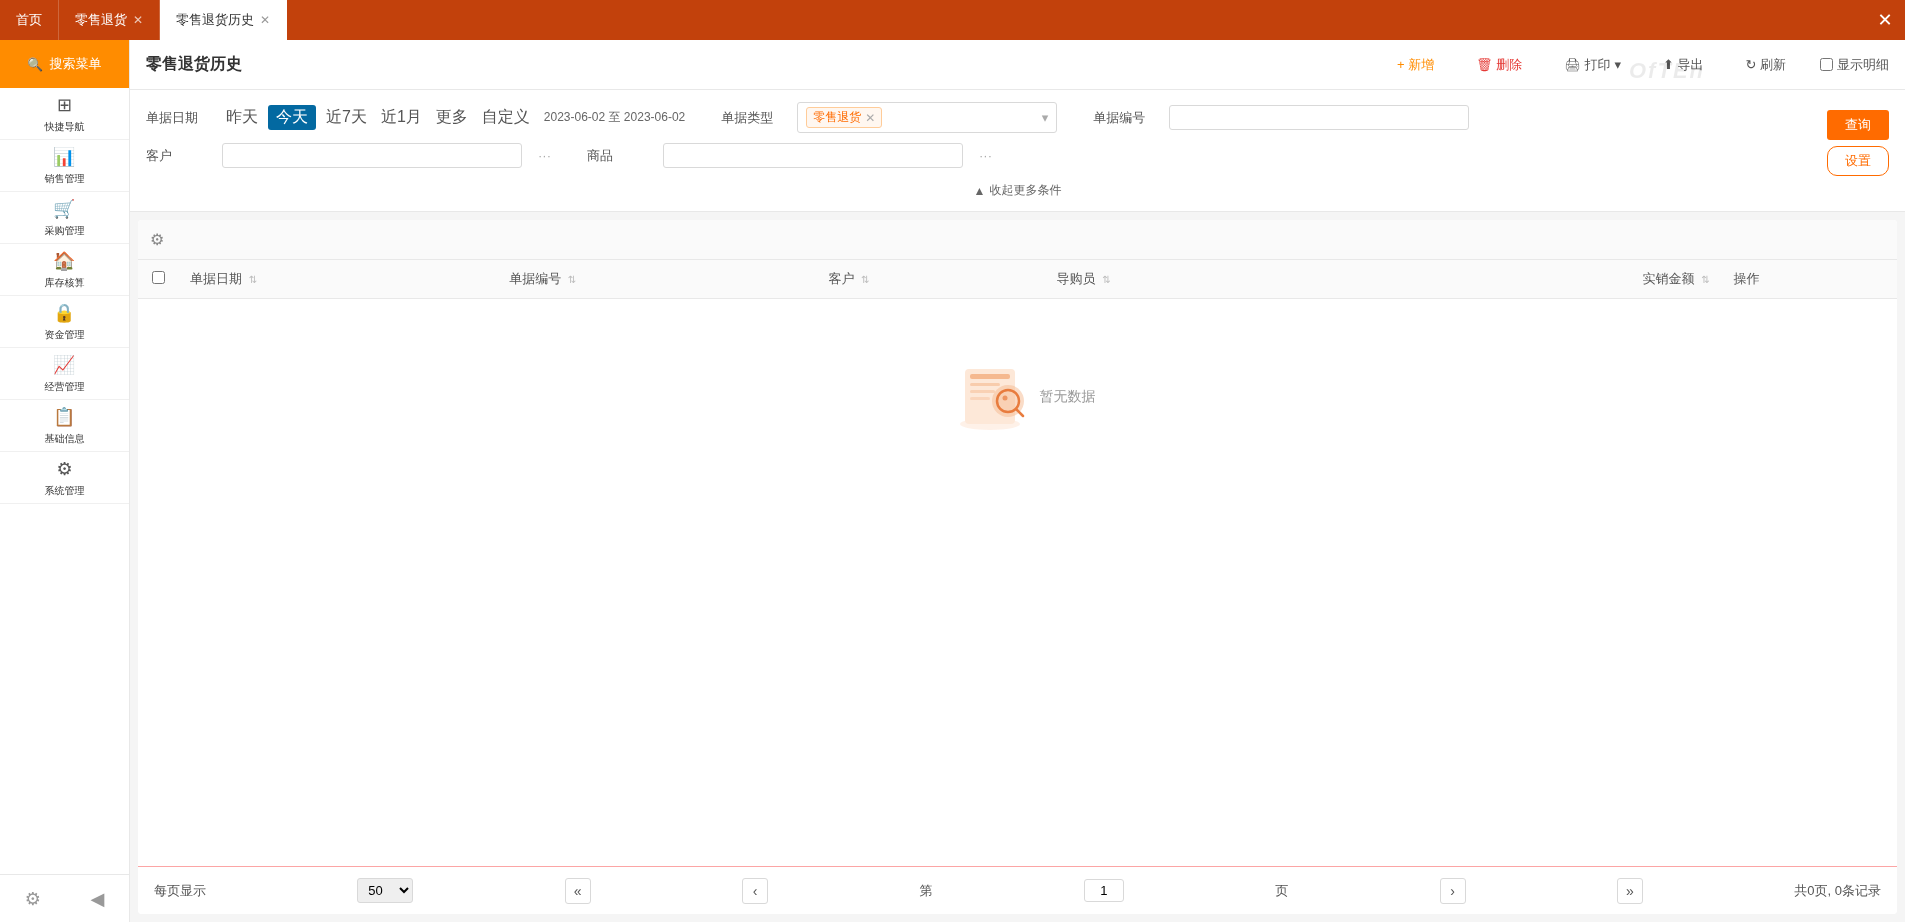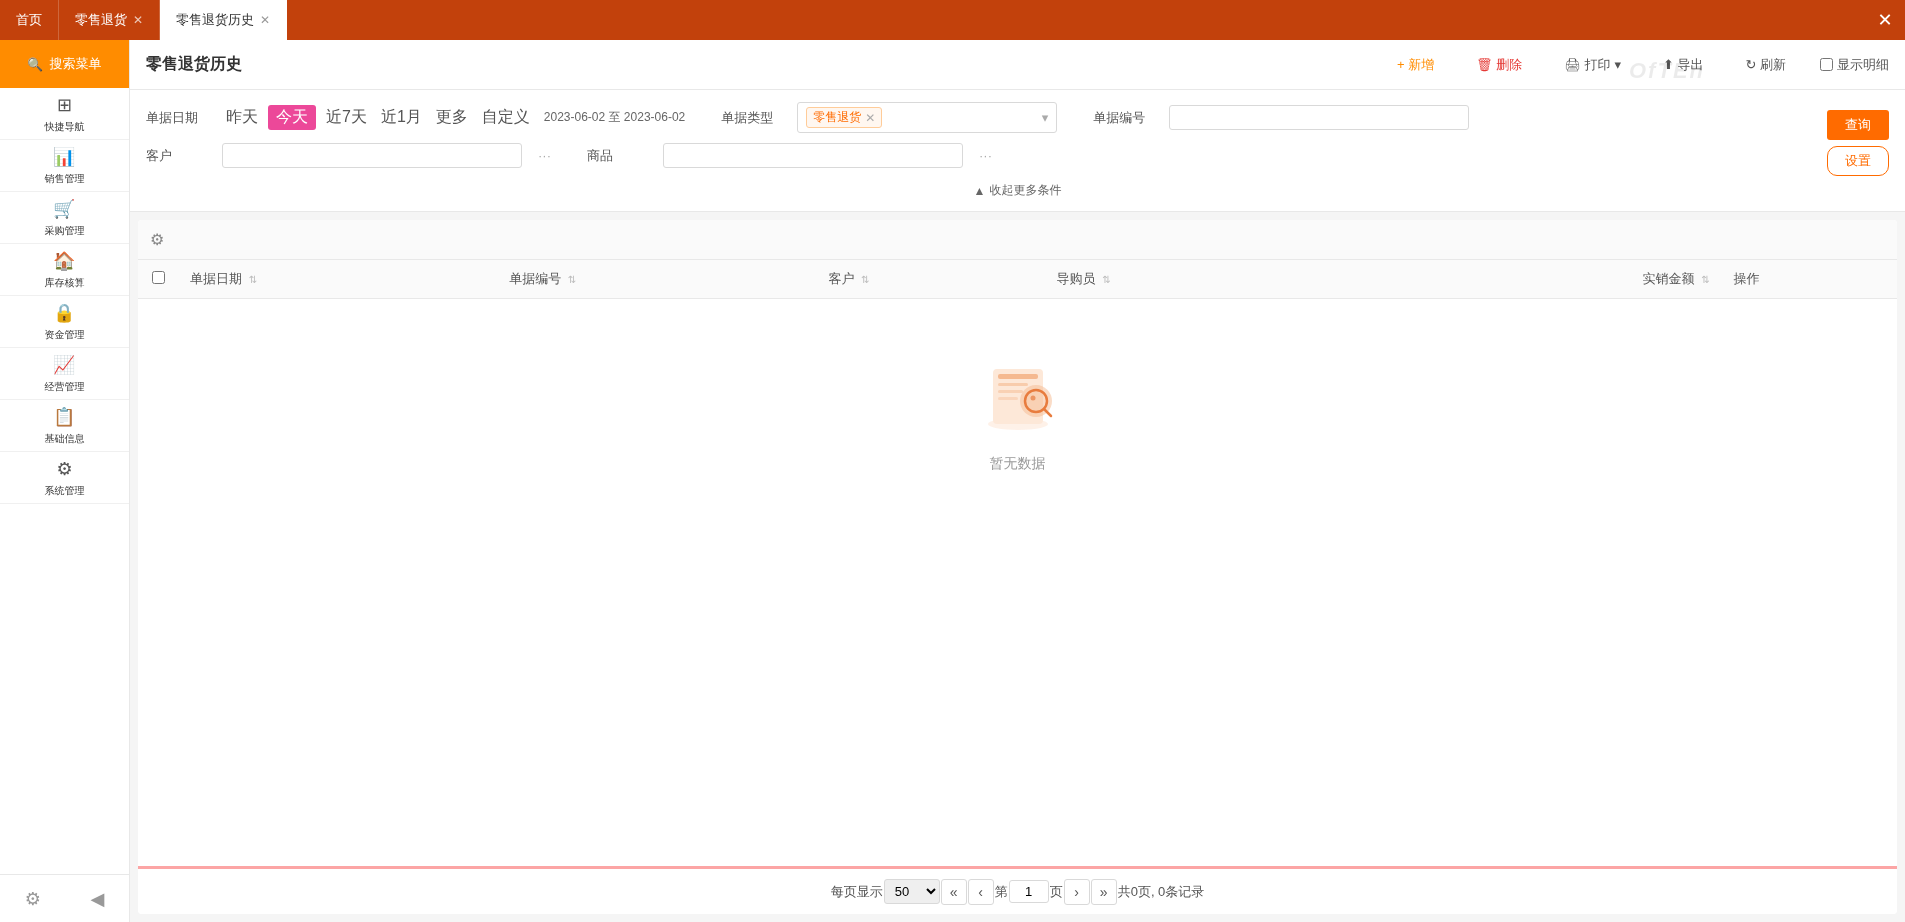--- a/index.html
+++ b/index.html
@@ -191,21 +191,21 @@
       align-items: center;
       gap: 6px;
     }
     .date-opt {
       font-size: 16px;
       color: #555;
       cursor: pointer;
       padding: 2px 4px;
     }
     .date-opt.active {
-      background: #ec4899;
+      background: #0369a1;
       color: #fff;
       border-radius: 3px;
       padding: 2px 8px;
     }
     .date-range {
       font-size: 12px;
       color: #666;
       margin-left: 4px;
     }
     .filter-select-box {
@@ -294,41 +294,41 @@
       white-space: nowrap;
       font-weight: normal;
     }
     thead th .sort-arrows { font-size: 10px; color: #bbb; margin-left: 3px; }
     .th-checkbox { width: 40px; text-align: center; }
 
     
     .empty-state {
       flex: 1;
       display: flex;
-      flex-direction: column;
+      flex-direction: row;
       align-items: center;
       justify-content: center;
       padding: 40px;
     }
     .empty-icon {
       width: 100px;
       height: 100px;
       margin-bottom: 16px;
     }
     .empty-text { font-size: 14px; color: #999; }
 
     
     .pagination-bar {
       height: 48px;
       display: flex;
       align-items: center;
-      justify-content: center;
+      justify-content: space-between;
       padding: 0 16px;
       background: #fff;
-      border-top: 3px solid #fca5a5;
+      border-top: 1px solid #fca5a5;
       gap: 1px;
       font-size: 13px;
       color: #555;
       flex-shrink: 0;
     }
     .pagination-select {
       border: 1px solid #d9d9d9;
       border-radius: 3px;
       padding: 3px 6px;
       font-size: 13px;

